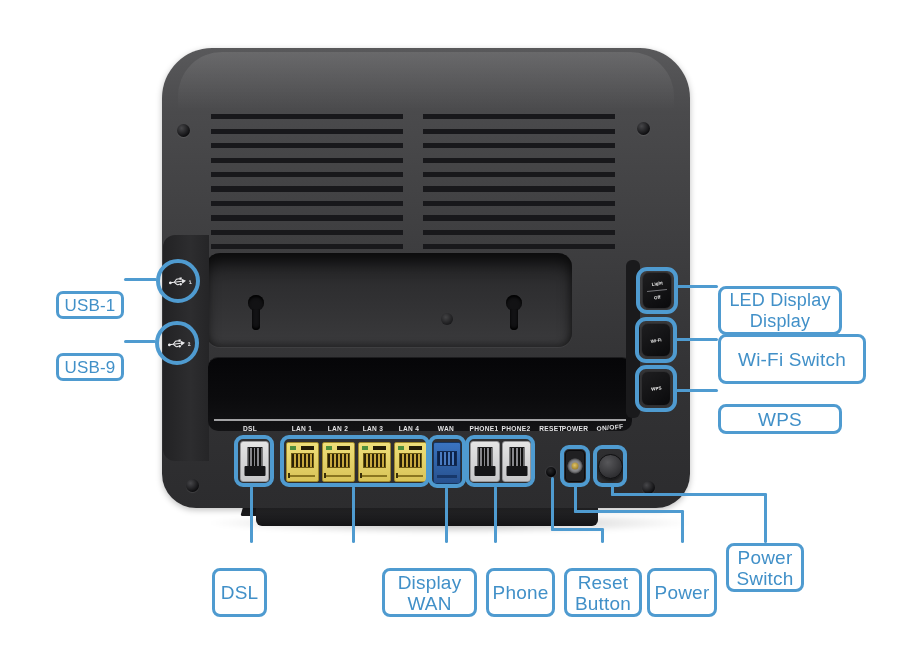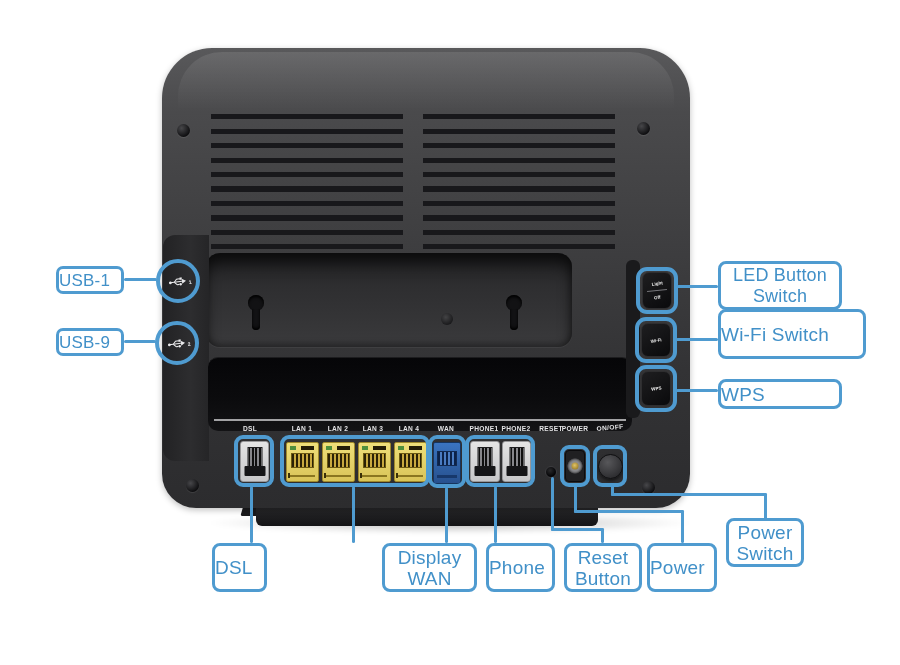--- a/index.html
+++ b/index.html
@@ -3,22 +3,22 @@
 <meta charset="utf-8">
 <style>
   :root{ --accent:#4f9bd0; }
   html,body{margin:0;padding:0;background:#ffffff;}
   .stage{position:relative;width:900px;height:665px;background:#fff;overflow:hidden;
          font-family:"Liberation Sans", sans-serif;}
   .abs{position:absolute;box-sizing:border-box;}
 
   
   .callout{border:3px solid var(--accent);border-radius:8px;background:#fff;color:#4190c8;
-           display:flex;align-items:center;text-align:center;
-           font-weight:400;letter-spacing:.2px;line-height:21px;z-index:6;}
+           display:flex;align-items:center;justify-content:center;text-align:center;
+           font-weight:400;letter-spacing:.2px;line-height:21px;z-index:6;margin-top:25px;}
   .callout.small{font-size:17px;border-radius:7px;}
   .callout.big{font-size:19px;}
 
   
   .cl{position:absolute;background:var(--accent);border-radius:2px;z-index:5;box-sizing:border-box;}
   .outline{position:absolute;border:4px solid var(--accent);border-radius:9px;z-index:4;box-sizing:border-box;}
   .outline.circle{border-radius:50%;}
 
   
   .shell{background:linear-gradient(180deg,#59595b 0%,#4a4a4c 14%,#3d3d3f 45%,#333335 70%,#2c2c2e 100%);
@@ -247,21 +247,21 @@
   <div class="cl" style="left:611px;top:493px;width:156px;height:3px;"></div>
   <div class="cl" style="left:764px;top:493px;width:3px;height:50px;"></div>
 
   <div class="abs callout small" style="left:56px;top:266px;width:68px;height:28px;">
     <span>USB-1</span>
   </div>
   <div class="abs callout small" style="left:56px;top:328px;width:68px;height:28px;">
     <span>USB-9</span>
   </div>
   <div class="abs callout big" style="left:718px;top:261px;width:124px;height:49px;font-size:18px;">
-    <span>LED Button Switch</span>
+    <span>LED Display Display</span>
   </div>
   <div class="abs callout big" style="left:718px;top:309px;width:148px;height:50px;">
     <span>Wi-Fi Switch</span>
   </div>
   <div class="abs callout big" style="left:718px;top:379px;width:124px;height:30px;">
     <span>WPS</span>
   </div>
   <div class="abs callout big" style="left:212px;top:543px;width:55px;height:49px;">
     <span>DSL</span>
   </div>

